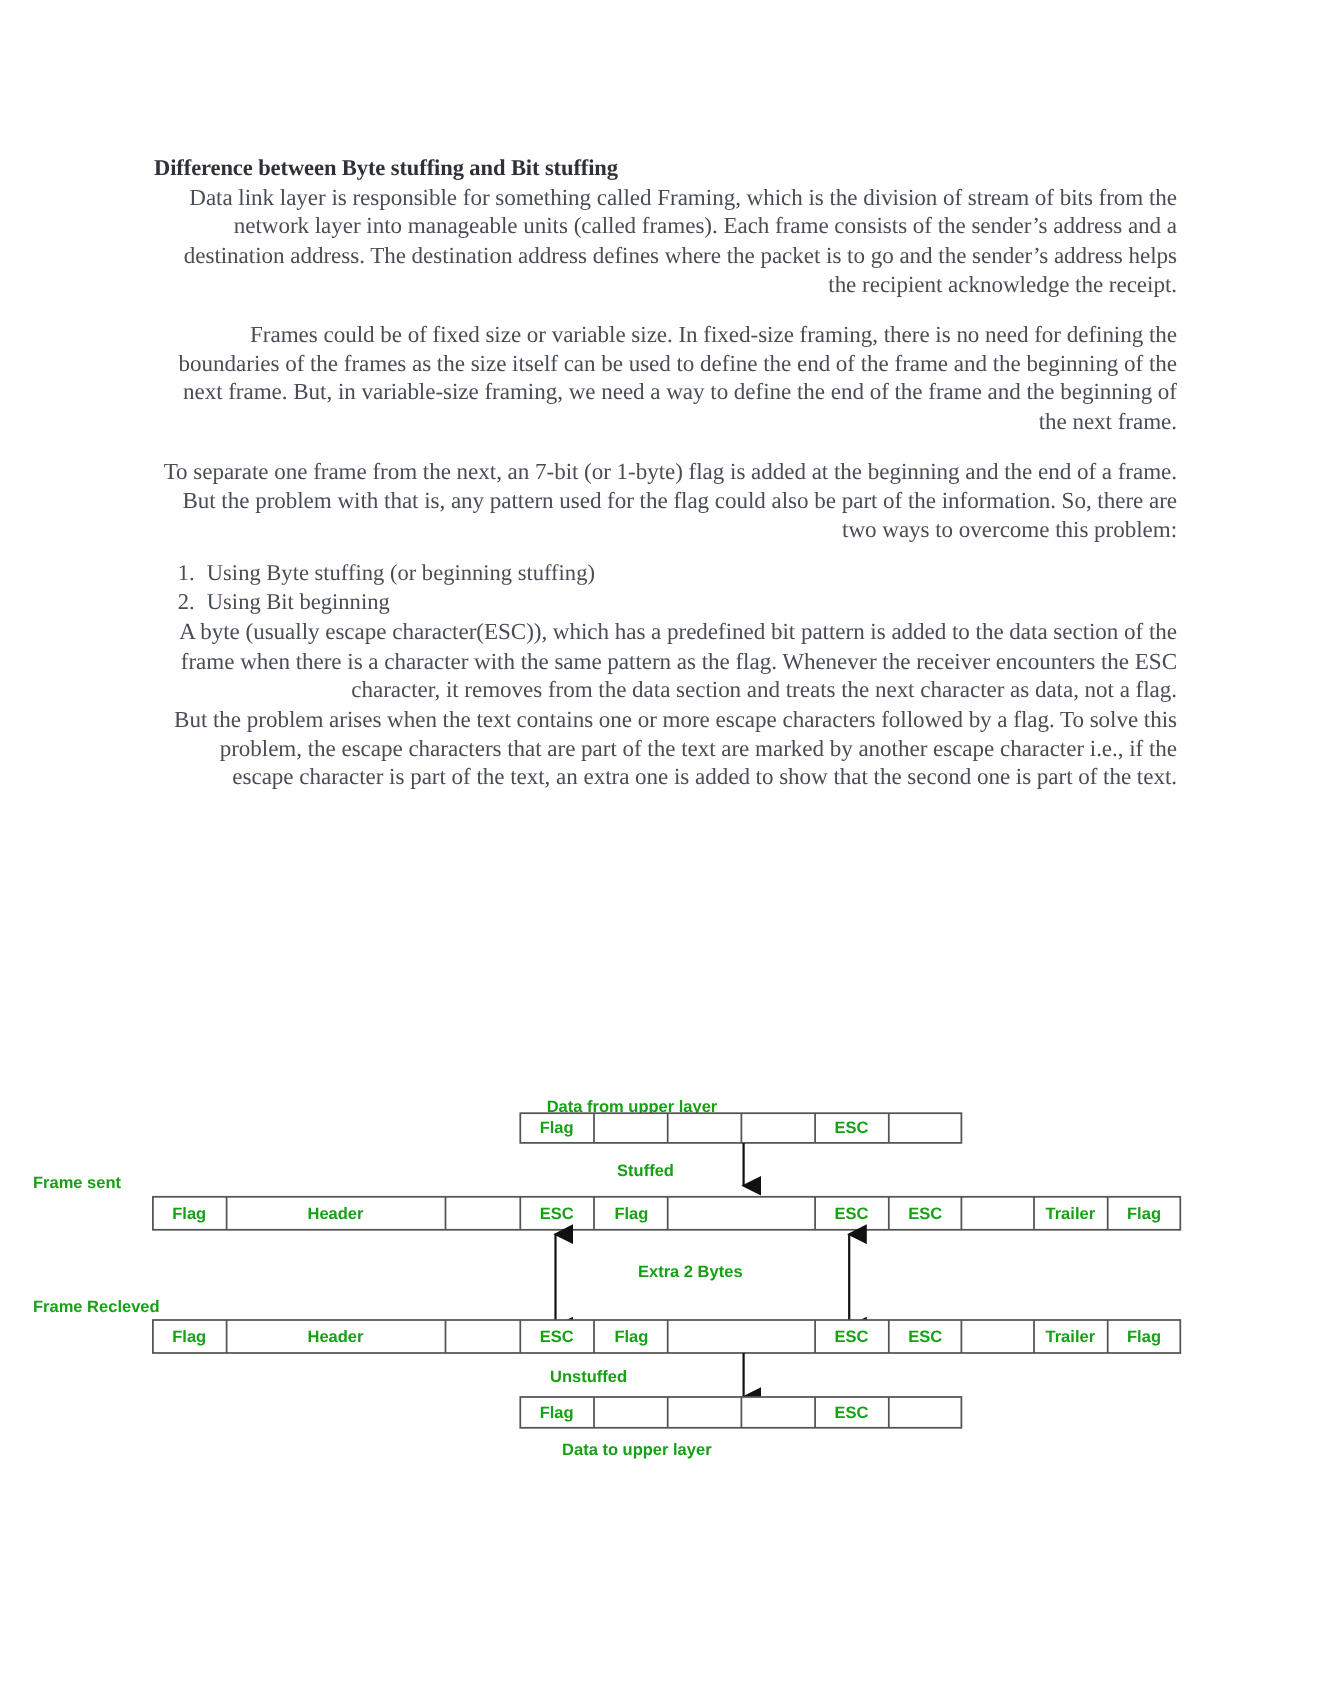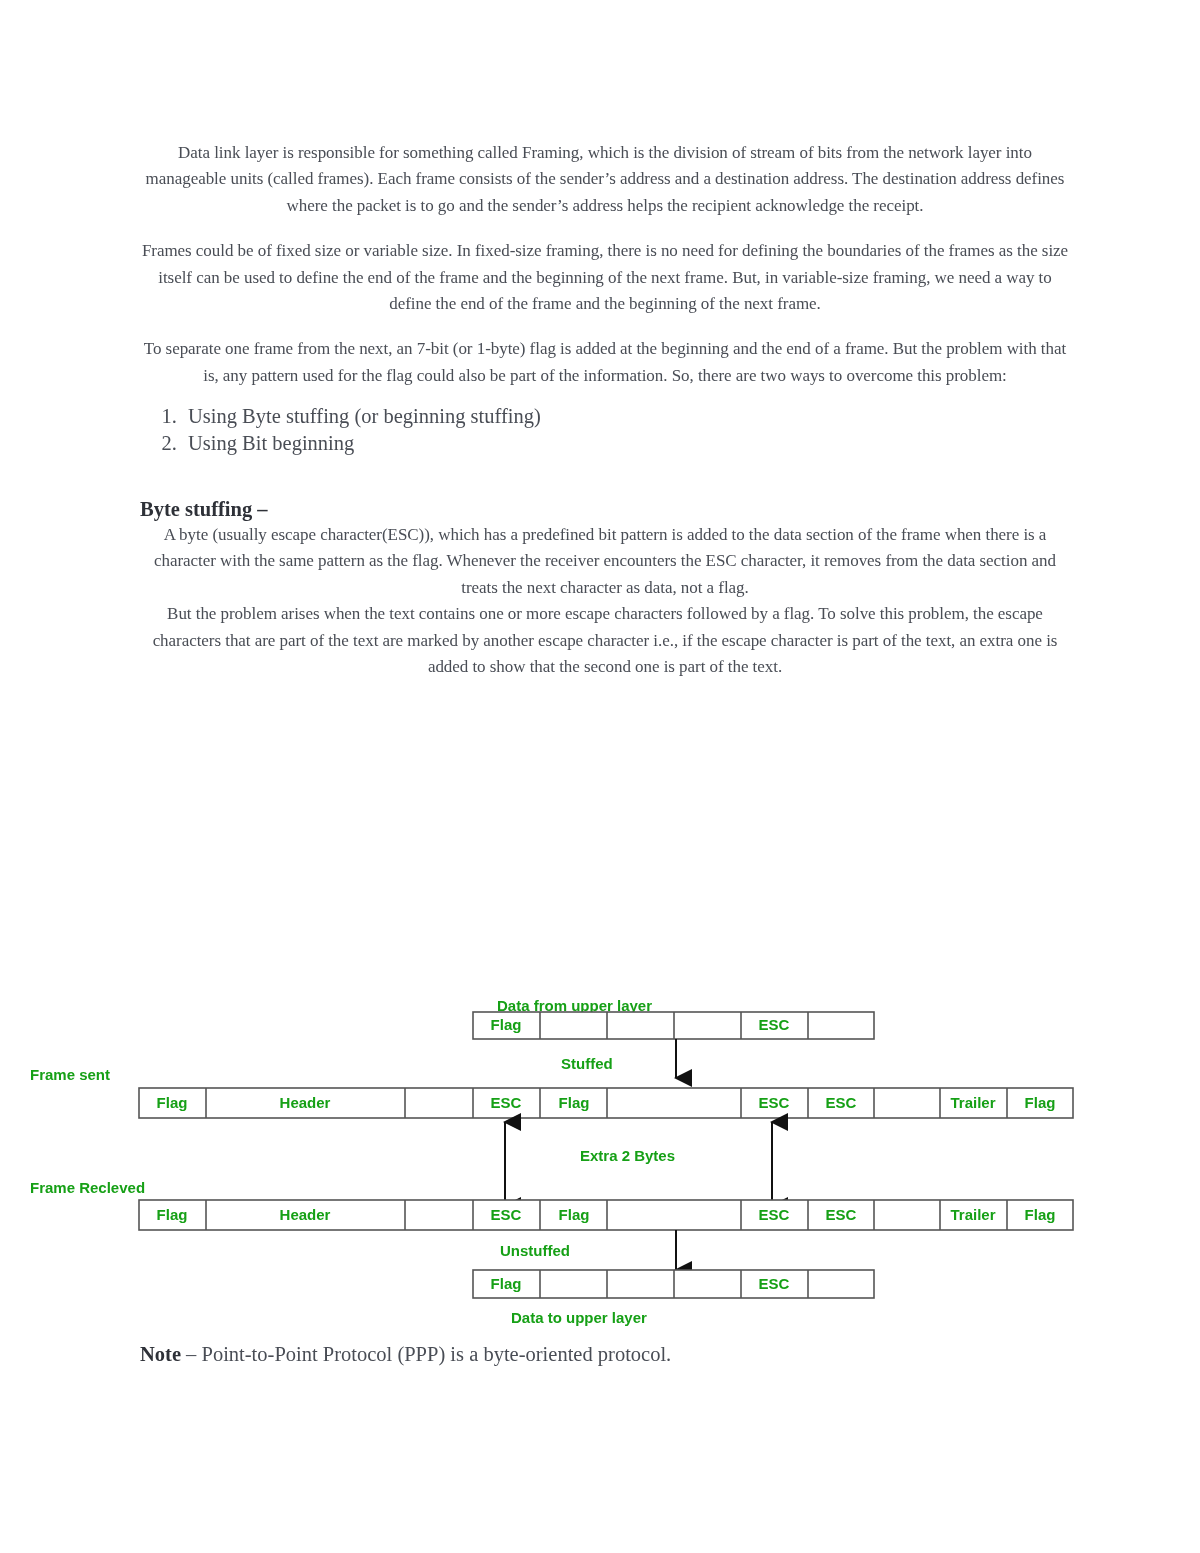--- a/index.html
+++ b/index.html
@@ -33,25 +33,25 @@
     padding: 0;
   }
   .title {
     font-size: 20.5px;
     font-weight: bold;
     line-height: 26px;
     color: #2e3138;
     letter-spacing: -0.1px;
   }
   .body-text {
-    font-size: 17px;
+    font-size: 21px;
     line-height: 26.4px;
     color: #494d55;
     letter-spacing: -0.05px;
-    text-align: center;
+    text-align: right;
   }
   .gap-para { margin-top: 19px !important; }
   ol.numlist {
     margin: 14px 0 0 0 !important;
     padding-left: 42px;
     font-size: 20.5px;
     line-height: 26.4px;
     color: #494d55;
   }
   ol.numlist li { padding-left: 6px; }
@@ -96,33 +96,33 @@
   }
   .note-line b { color: #2e3138; font-weight: bold; }
 </style>
 </head>
 <body>
 
 <div class="page">
 
   <div class="doc">
 
+    <div class="title">Difference between Byte stuffing and Bit stuffing</div>
 
     <p class="body-text">Data link layer is responsible for something called Framing, which is the division of stream of bits from the network layer into manageable units (called frames). Each frame consists of the sender’s address and a destination address. The destination address defines where the packet is to go and the sender’s address helps the recipient acknowledge the receipt.</p>
 
     <p class="body-text gap-para">Frames could be of fixed size or variable size. In fixed-size framing, there is no need for defining the boundaries of the frames as the size itself can be used to define the end of the frame and the beginning of the next frame. But, in variable-size framing, we need a way to define the end of the frame and the beginning of the next frame.</p>
 
     <p class="body-text gap-para">To separate one frame from the next, an 7-bit (or 1-byte) flag is added at the beginning and the end of a frame. But the problem with that is, any pattern used for the flag could also be part of the information.  So, there are two ways to overcome this problem:</p>
 
     <ol class="numlist">
       <li>Using Byte stuffing (or beginning stuffing)</li>
       <li>Using Bit beginning</li>
     </ol>
 
-    <div class="section-head">Byte stuffing –</div>
 
     <p class="body-text">A byte (usually escape character(ESC)), which has a predefined bit pattern is added to the data section of the frame when there is a character with the same pattern as the flag. Whenever the receiver encounters the ESC character, it removes from the data section and treats the next character as data, not a flag.</p>
 
     <p class="body-text">But the problem arises when the text contains one or more escape characters followed by a flag. To solve this problem, the escape characters that are part of the text are marked by another escape character i.e., if the escape character is part of the text, an extra one is added to show that the second one is part of the text.</p>
 
 
   </div>
 
   <div class="diagram">
     <svg width="1200" height="350" viewBox="0 0 1200 350" xmlns="http://www.w3.org/2000/svg">
@@ -214,17 +214,14 @@
         <line x1="741" y1="285" x2="741" y2="313" stroke="#555555" stroke-width="1.6"></line>
         <line x1="808" y1="285" x2="808" y2="313" stroke="#555555" stroke-width="1.6"></line>
         <text class="cell-text" x="506" y="304" text-anchor="middle">Flag</text>
         <text class="cell-text" x="774" y="304" text-anchor="middle">ESC</text>
       </g>
 
       <text class="lbl" x="511" y="338">Data to upper layer</text>
     </svg>
   </div>
 
-  <div class="note-line">
-    <b>Note</b><span> – Point-to-Point Protocol (PPP) is a byte-oriented protocol.</span>
-  </div>
 
 </div>
 
 </body></html>

